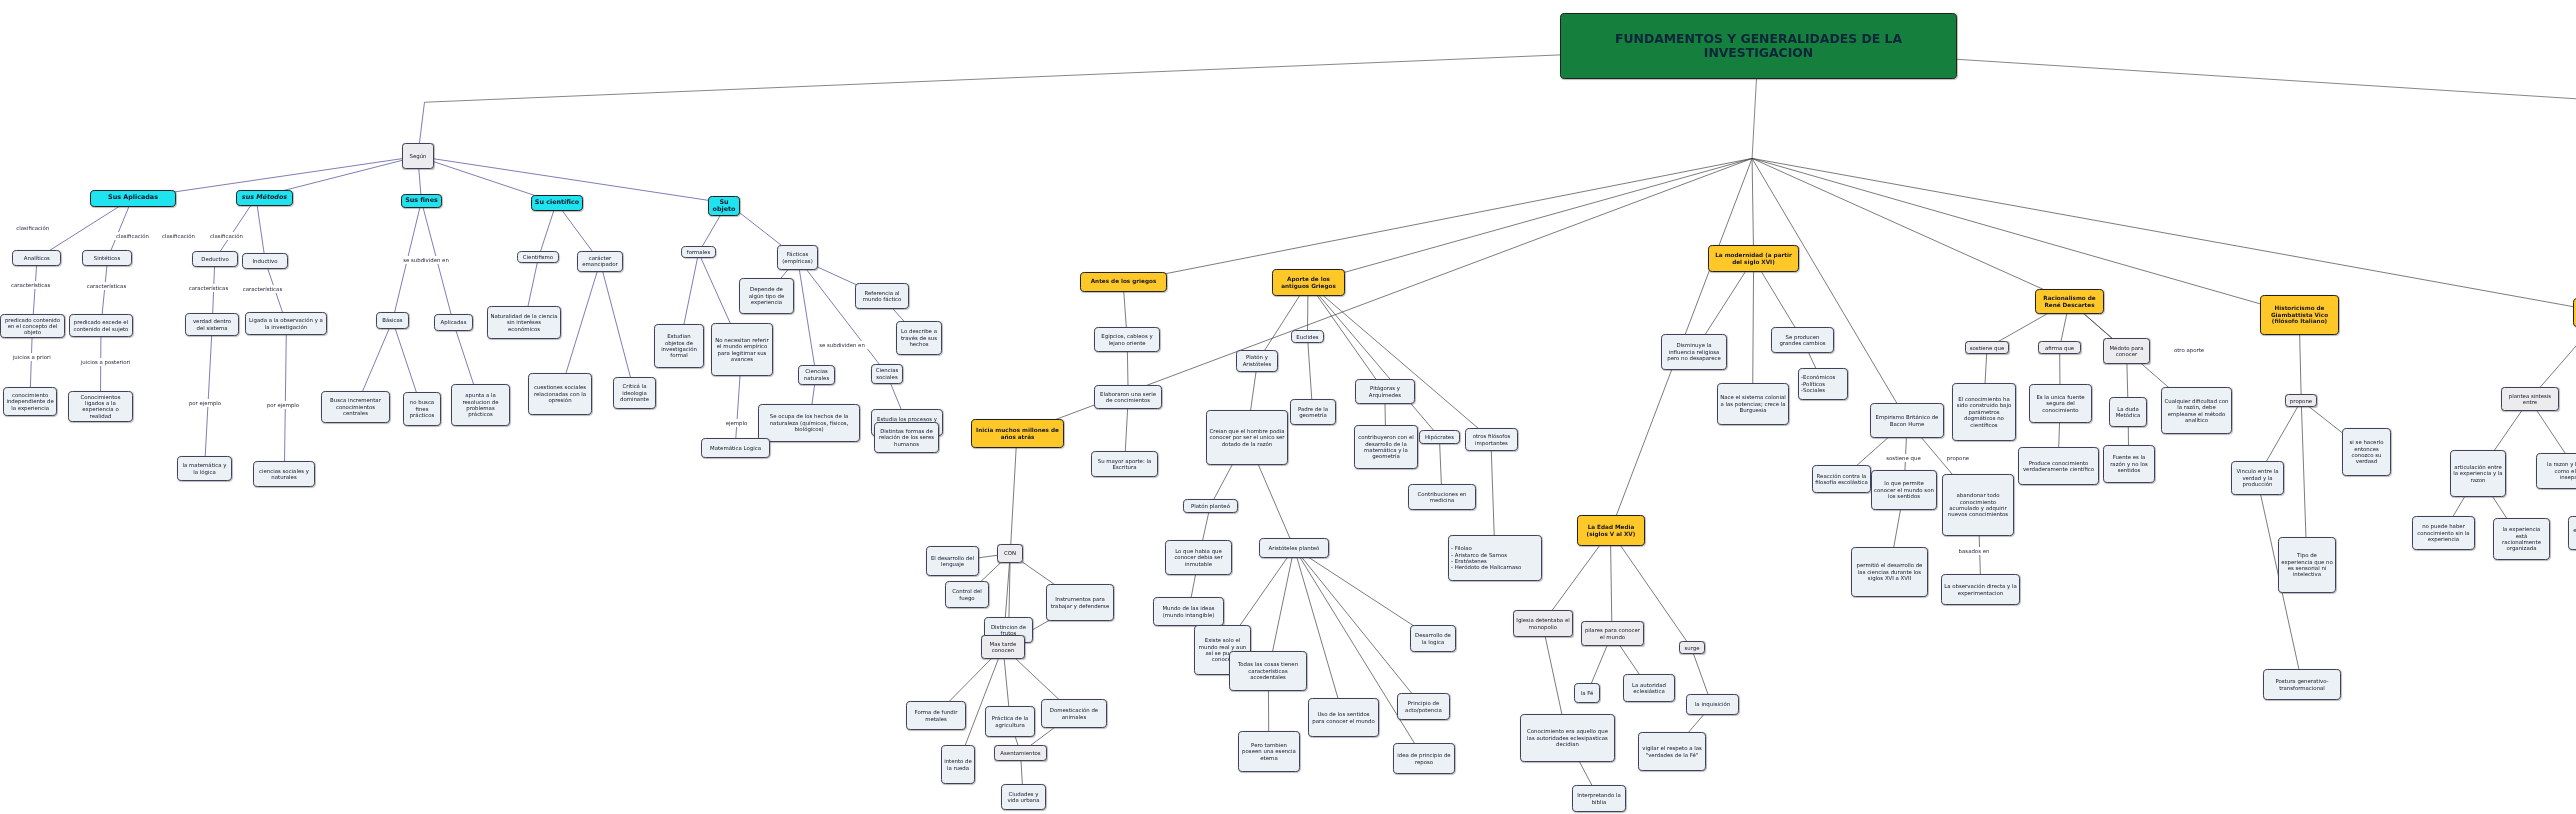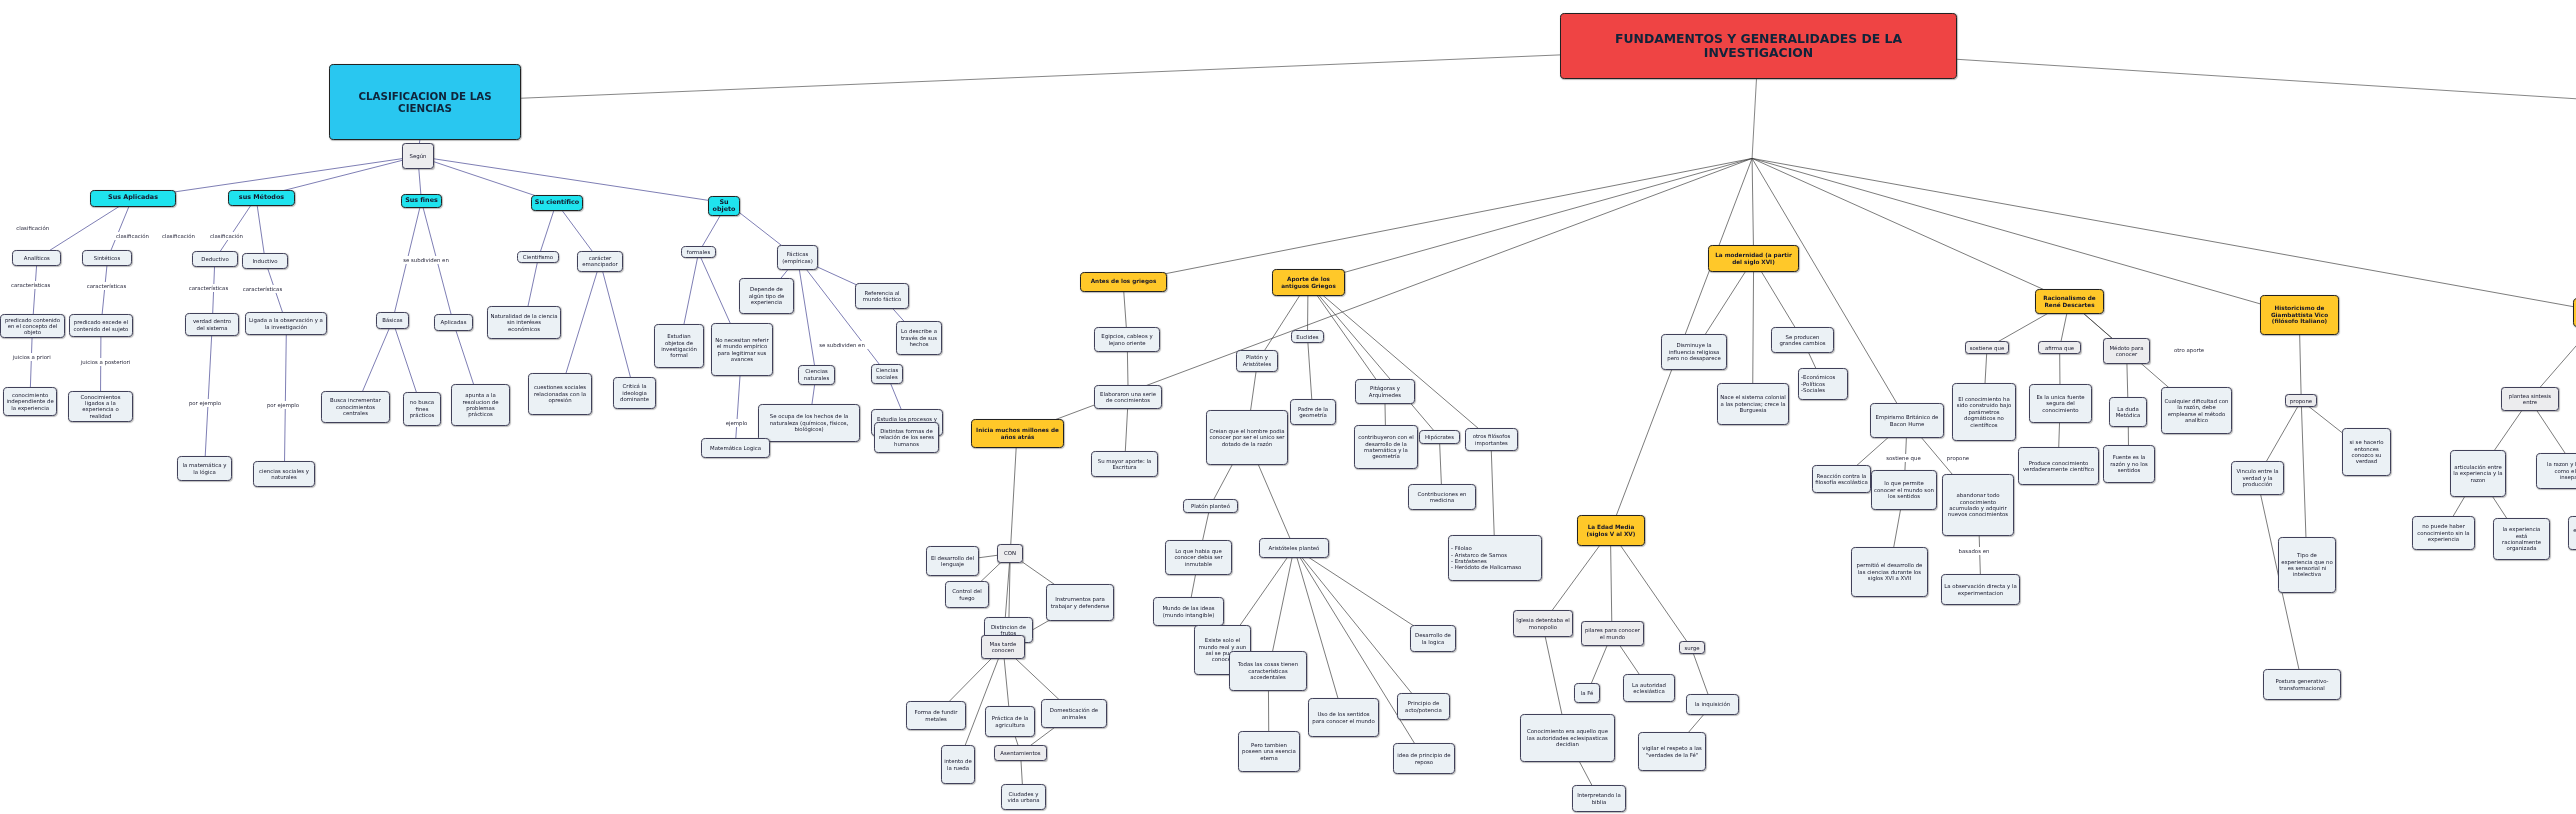--- a/index.html
+++ b/index.html
@@ -8,21 +8,21 @@
   .node{
     position:absolute;display:flex;align-items:center;justify-content:center;
     text-align:center;border:0.5px solid #41415a;border-radius:4.6px;background:#ebf1f5;
     font-size:5.4px;line-height:1.18;color:#15152a;padding:1.5px 2.1px;box-sizing:border-box;
     box-shadow:0.8px 0.8px 1px rgba(60,60,60,.35);white-space:pre-line;
   }
   .phrase{background:#ececee;border-radius:3.6px;}
   .label{background:#ffffff;border:none;box-shadow:none;border-radius:0;color:#26263a;padding:0 1px;}
   .cyan{background:#1fe3ee;font-weight:bold;font-size:6.4px;border-color:#222;}
   .orange{background:#ffc829;font-weight:bold;font-size:5.7px;border-color:#222;}
-  .title{background:#ef4444;font-weight:bold;font-size:12.4px;border-color:#222;color:#10243a;}
+  .title{background:#15803d;font-weight:bold;font-size:12.4px;border-color:#222;color:#10243a;}
   .t2{background:#29c7f0;font-weight:bold;font-size:10.3px;border-color:#222;color:#10243a;}
   .green{background:#3fdd3f;font-weight:bold;font-size:7.7px;border-color:#222;}
   .list{text-align:left;justify-content:flex-start;}
 </style>
 </head>
 <body>
 
 <div id="canvas">
   <svg id="edge-layer" xmlns="http://www.w3.org/2000/svg" viewBox="0 0 6000 1581" width="3091" height="815">
       <line x1="3413" y1="90" x2="824" y2="198" stroke="#4a4a4a" stroke-width="1.3"></line>
@@ -167,24 +167,23 @@
       <line x1="5511" y1="572" x2="5506" y2="678" stroke="#dd3333" stroke-width="1.3"></line>
       <line x1="5590" y1="367" x2="5843" y2="475" stroke="#dd3333" stroke-width="1.3"></line>
       <line x1="5843" y1="475" x2="5782" y2="571" stroke="#dd3333" stroke-width="1.3"></line>
       <line x1="5843" y1="475" x2="5956" y2="587" stroke="#dd3333" stroke-width="1.3"></line>
       <line x1="5782" y1="571" x2="5782" y2="621" stroke="#dd3333" stroke-width="1.3"></line>
       <line x1="5782" y1="621" x2="5725" y2="725" stroke="#dd3333" stroke-width="1.3"></line>
       <line x1="5782" y1="621" x2="5847" y2="685" stroke="#dd3333" stroke-width="1.3"></line>
       <line x1="5847" y1="685" x2="5906" y2="732" stroke="#dd3333" stroke-width="1.3"></line>
     </svg>
 <div class="node title" style="left: 1560px; top: 13.4px; width: 397px; min-height: 66px;">FUNDAMENTOS Y GENERALIDADES DE LA INVESTIGACION</div>
-    <div class="node t2" style="left: 329px; top: 64px; width: 192px; min-height: 76px;">CLASIFICACION DE LAS CIENCIAS</div>
     <div class="node phrase" style="left: 402px; top: 143px; width: 32px; min-height: 26px;">Según</div>
     <div class="node cyan" style="left: 90px; top: 190px; width: 86px; min-height: 16.5px;">Sus Aplicadas</div>
-    <div class="node cyan" style="left: 228px; top: 190px; width: 67px; min-height: 15.5px;">sus Métodos</div>
+    <div class="node cyan" style="left: 236px; top: 190px; width: 57px; min-height: 15.5px; font-style: italic;">sus Métodos</div>
     <div class="node cyan" style="left: 401px; top: 194px; width: 41px; min-height: 14.4px;">Sus fines</div>
     <div class="node cyan" style="left: 531px; top: 195px; width: 52px; min-height: 15.5px;">Su científico</div>
     <div class="node cyan" style="left: 708px; top: 196px; width: 32px; min-height: 14.4px;">Su objeto</div>
     <div class="node node" style="left: 12.4px; top: 250px; width: 49px; min-height: 15.5px;">Analíticos</div>
     <div class="node node" style="left: 82px; top: 250px; width: 50px; min-height: 15.5px;">Sintéticos</div>
     <div class="node node" style="left: 0px; top: 314px; width: 65px; min-height: 23px;">predicado contenido en el concepto del objeto</div>
     <div class="node node" style="left: 69px; top: 314px; width: 64px; min-height: 23px;">predicado excede el contenido del sujeto</div>
     <div class="node node" style="left: 3.1px; top: 387px; width: 54px; min-height: 29px;">conocimiento independiente de la experiencia</div>
     <div class="node node" style="left: 68px; top: 391px; width: 65px; min-height: 29px;">Conocimientos ligados a la experiencia o realidad</div>
     <div class="node node" style="left: 192px; top: 251px; width: 46px; min-height: 15.5px;">Deductivo</div>

